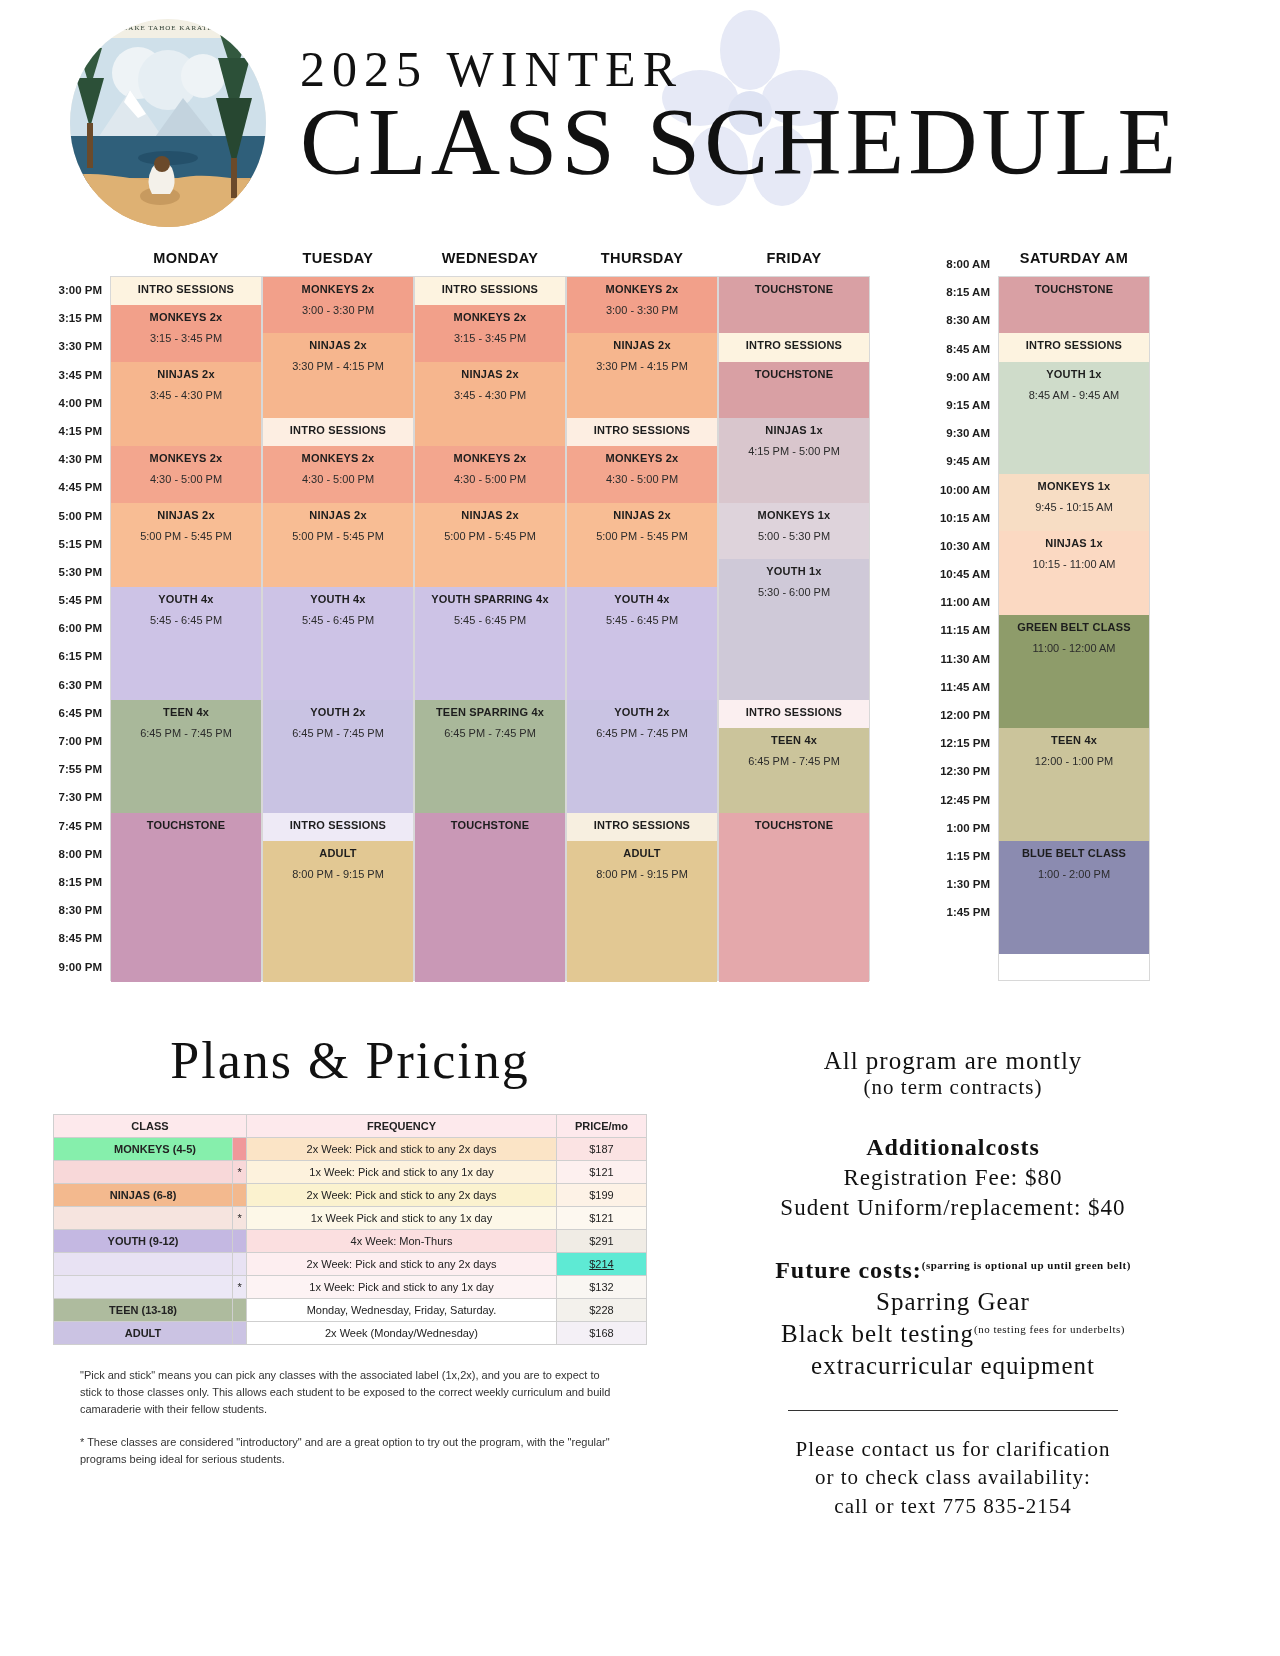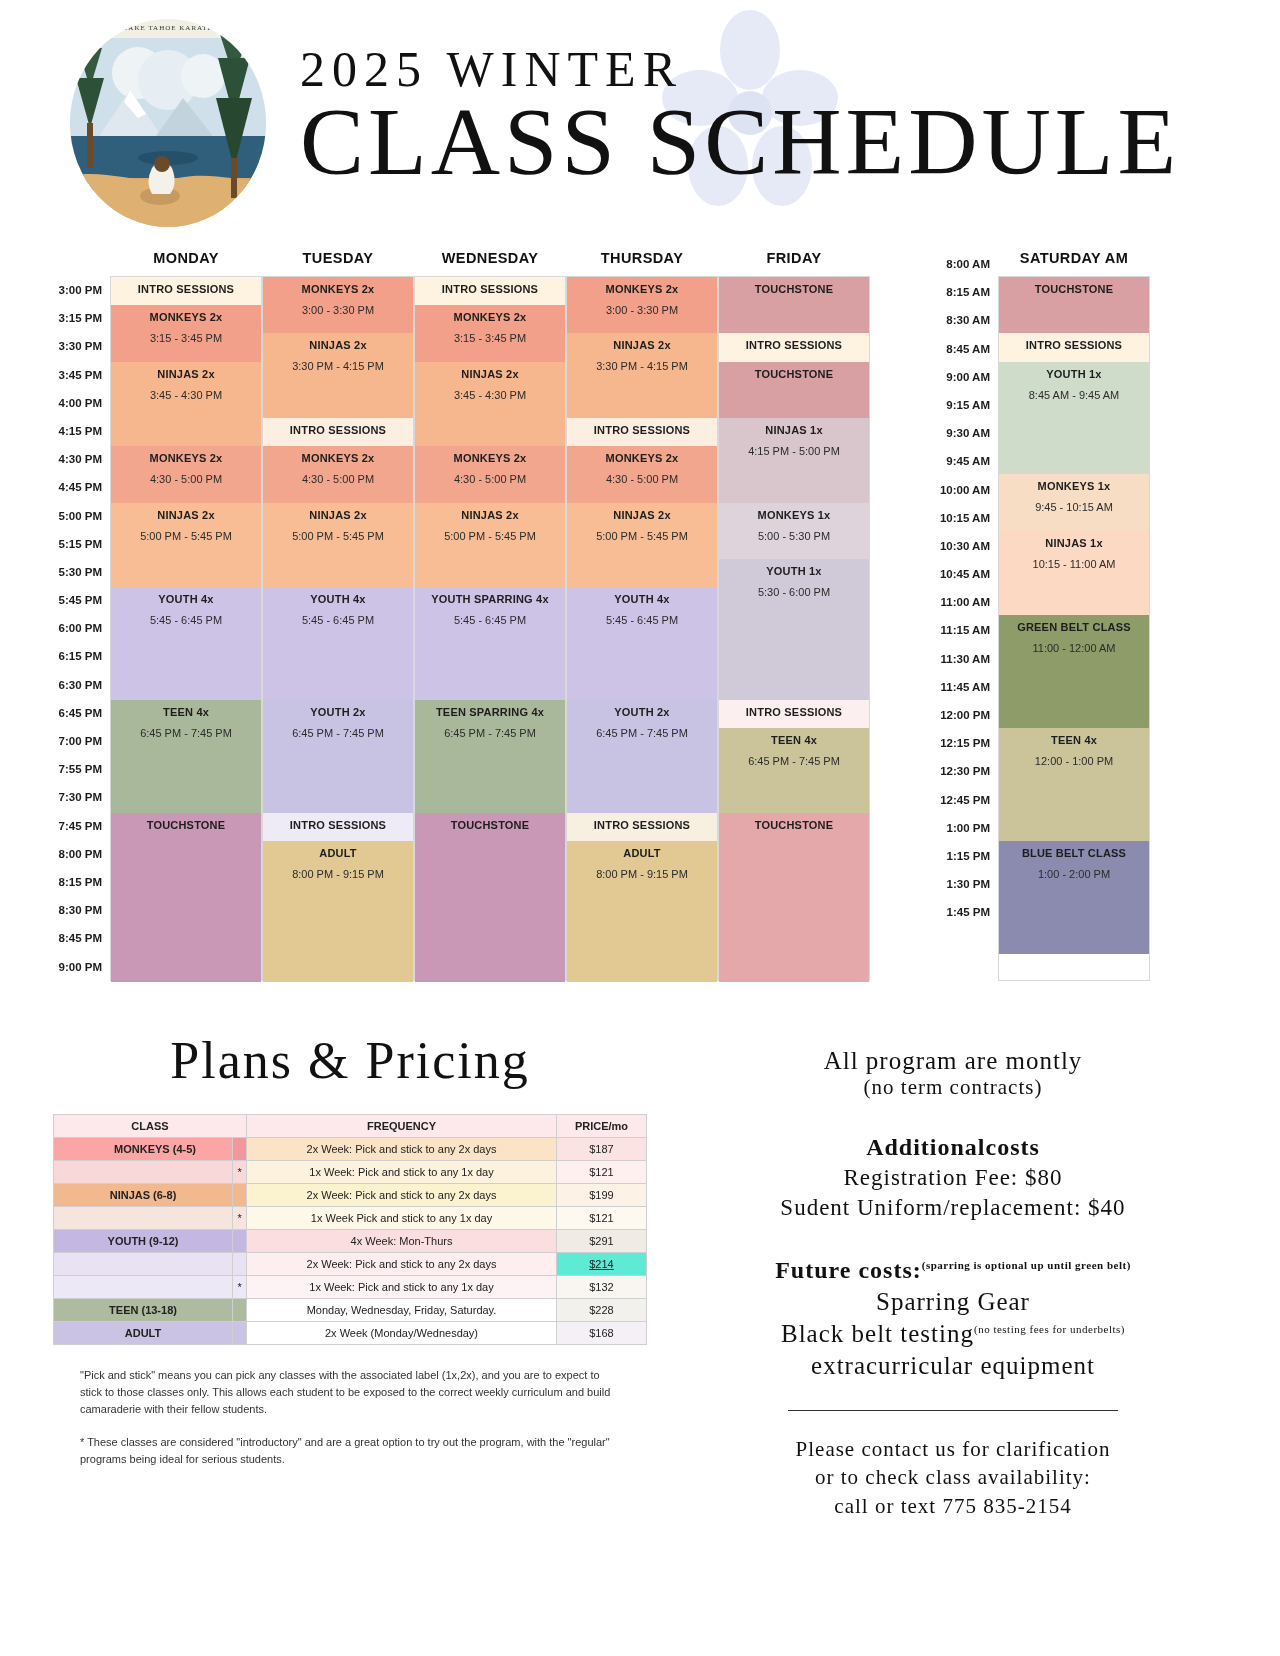--- a/index.html
+++ b/index.html
@@ -448,21 +448,21 @@
     <table class="pricing">
       <thead>
         <tr>
           <th colspan="2">CLASS</th>
           <th>FREQUENCY</th>
           <th>PRICE/mo</th>
         </tr>
       </thead>
       <tbody id="pricing-body">
           <tr>
-            <td class="cls" style="background: #fca5a5; padding-left: 28px;">MONKEYS (4-5)</td>
+            <td class="cls" style="background: #86efac; padding-left: 28px;">MONKEYS (4-5)</td>
             <td class="star" style="background: rgb(240, 152, 154);"></td>
             <td class="freq" style="background: rgb(251, 228, 198);">2x Week: Pick and stick to any 2x days</td>
             <td class="price" style="background: rgb(251, 227, 227);">$187</td>
           </tr>
           <tr>
             <td class="cls" style="background: rgb(248, 216, 217);"></td>
             <td class="star" style="background: rgb(248, 216, 217);">*</td>
             <td class="freq" style="background: rgb(253, 242, 221);">1x Week: Pick and stick to any 1x day</td>
             <td class="price" style="background: rgb(253, 240, 239);">$121</td>
           </tr>

